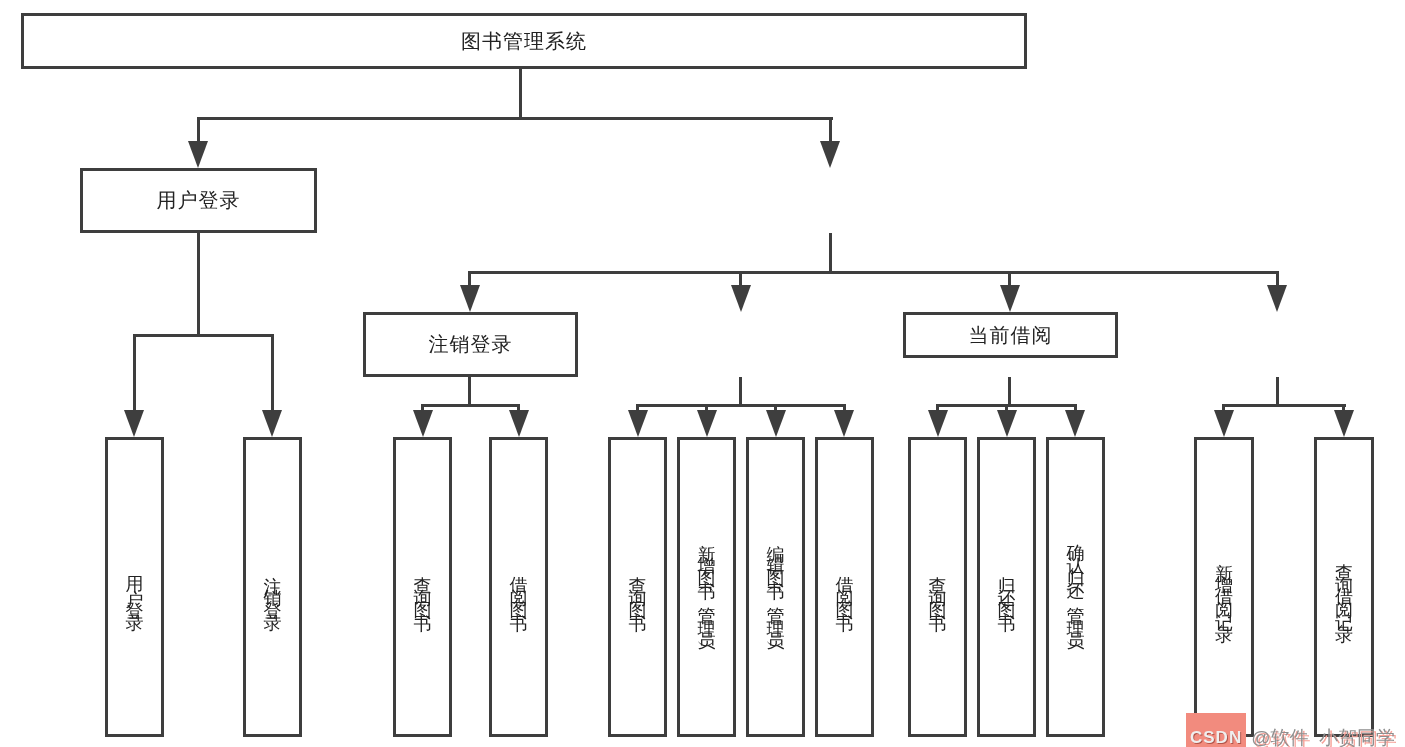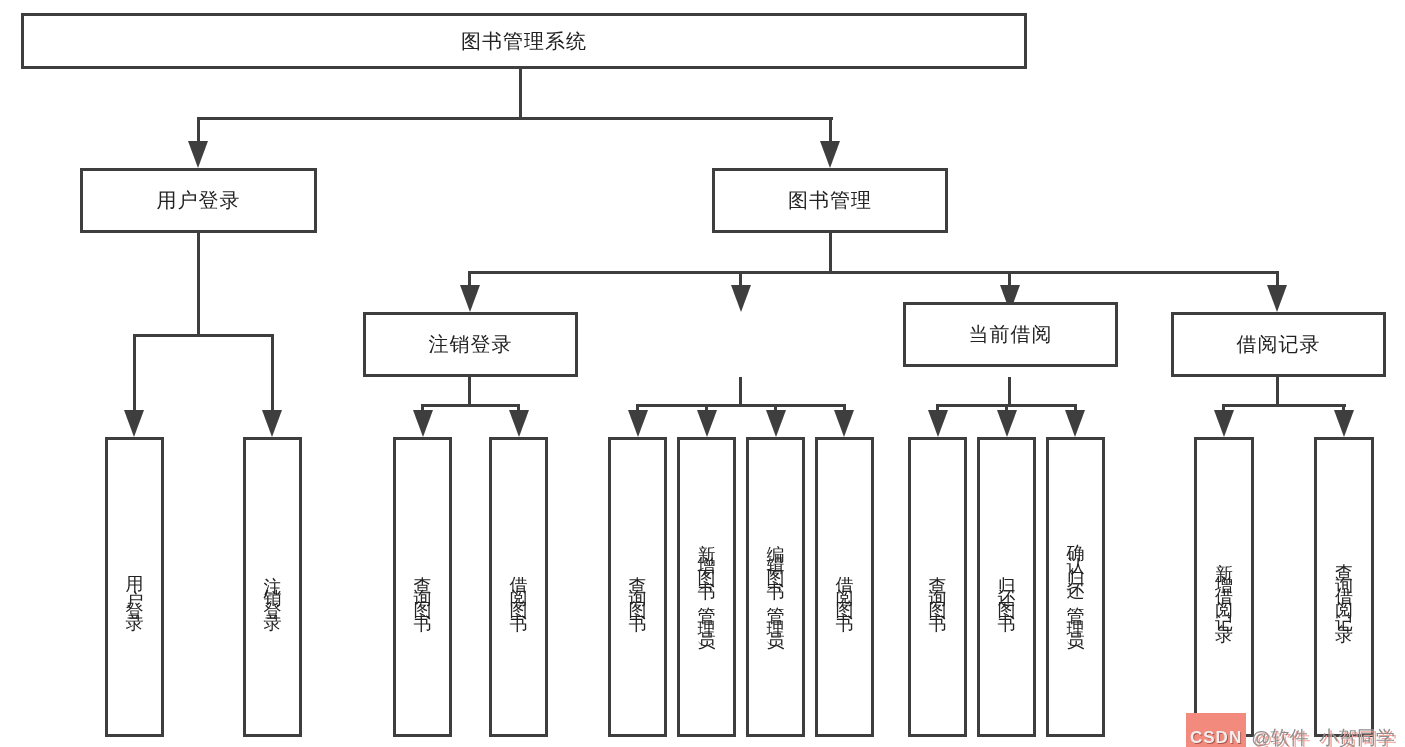--- a/index.html
+++ b/index.html
@@ -55,23 +55,20 @@
   <div class="line" style="left:519px;top:69px;width:3px;height:50px;"></div>
   <div class="line" style="left:197px;top:117px;width:636px;height:3px;"></div>
   <div class="line" style="left:197px;top:117px;width:3px;height:28px;"></div>
   <div class="arrowhead" style="left:188px;top:141px;"></div>
   <div class="line" style="left:829px;top:117px;width:3px;height:28px;"></div>
   <div class="arrowhead" style="left:820px;top:141px;"></div>
 
   <div class="box hbox" style="left:80px;top:168px;width:237px;height:65px;">
     <span>用户登录</span>
   </div>
-  <div class="box hbox" style="left:712px;top:168px;width:236px;height:65px;">
-    <span>图书管理</span>
-  </div>
 
   <div class="line" style="left:197px;top:233px;width:3px;height:104px;"></div>
   <div class="line" style="left:133px;top:334px;width:141px;height:3px;"></div>
   <div class="line" style="left:133px;top:334px;width:3px;height:78px;"></div>
   <div class="arrowhead" style="left:124px;top:410px;"></div>
   <div class="line" style="left:271px;top:334px;width:3px;height:78px;"></div>
   <div class="arrowhead" style="left:262px;top:410px;"></div>
 
   <div class="line" style="left:829px;top:233px;width:3px;height:40px;"></div>
   <div class="line" style="left:468px;top:271px;width:811px;height:3px;"></div>
@@ -80,25 +77,22 @@
   <div class="line" style="left:739px;top:271px;width:3px;height:17px;"></div>
   <div class="arrowhead" style="left:731px;top:285px;"></div>
   <div class="line" style="left:1008px;top:271px;width:3px;height:17px;"></div>
   <div class="arrowhead" style="left:1000px;top:285px;"></div>
   <div class="line" style="left:1276px;top:271px;width:3px;height:17px;"></div>
   <div class="arrowhead" style="left:1267px;top:285px;"></div>
 
   <div class="box hbox" style="left:363px;top:312px;width:215px;height:65px;">
     <span>注销登录</span>
   </div>
-  <div class="box hbox" style="left:903px;top:302px;width:215px;height:65px;">
+  <div class="box hbox" style="left:903px;top:312px;width:215px;height:46px;">
     <span>当前借阅</span>
-  </div>
-  <div class="box hbox" style="left:1171px;top:312px;width:215px;height:65px;">
-    <span>借阅记录</span>
   </div>
 
   <div class="line" style="left:468px;top:377px;width:3px;height:30px;"></div>
   <div class="line" style="left:421px;top:404px;width:99px;height:3px;"></div>
   <div class="line" style="left:421px;top:404px;width:3px;height:9px;"></div>
   <div class="arrowhead" style="left:413px;top:410px;"></div>
   <div class="line" style="left:517px;top:404px;width:3px;height:9px;"></div>
   <div class="arrowhead" style="left:509px;top:410px;"></div>
 
   <div class="line" style="left:739px;top:377px;width:3px;height:30px;"></div>

